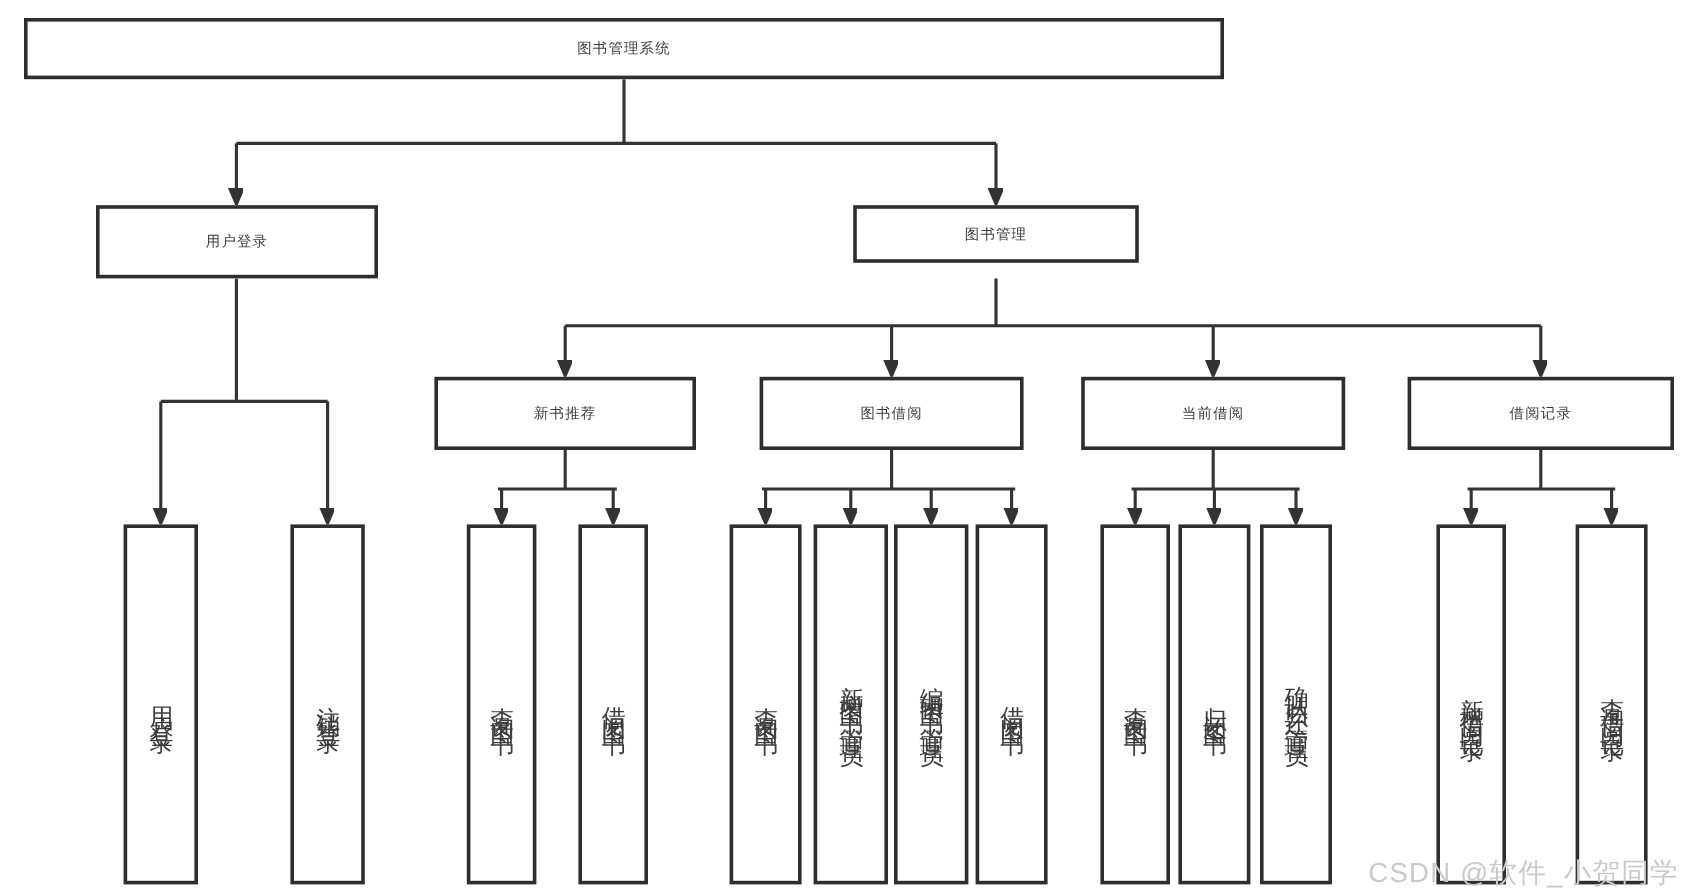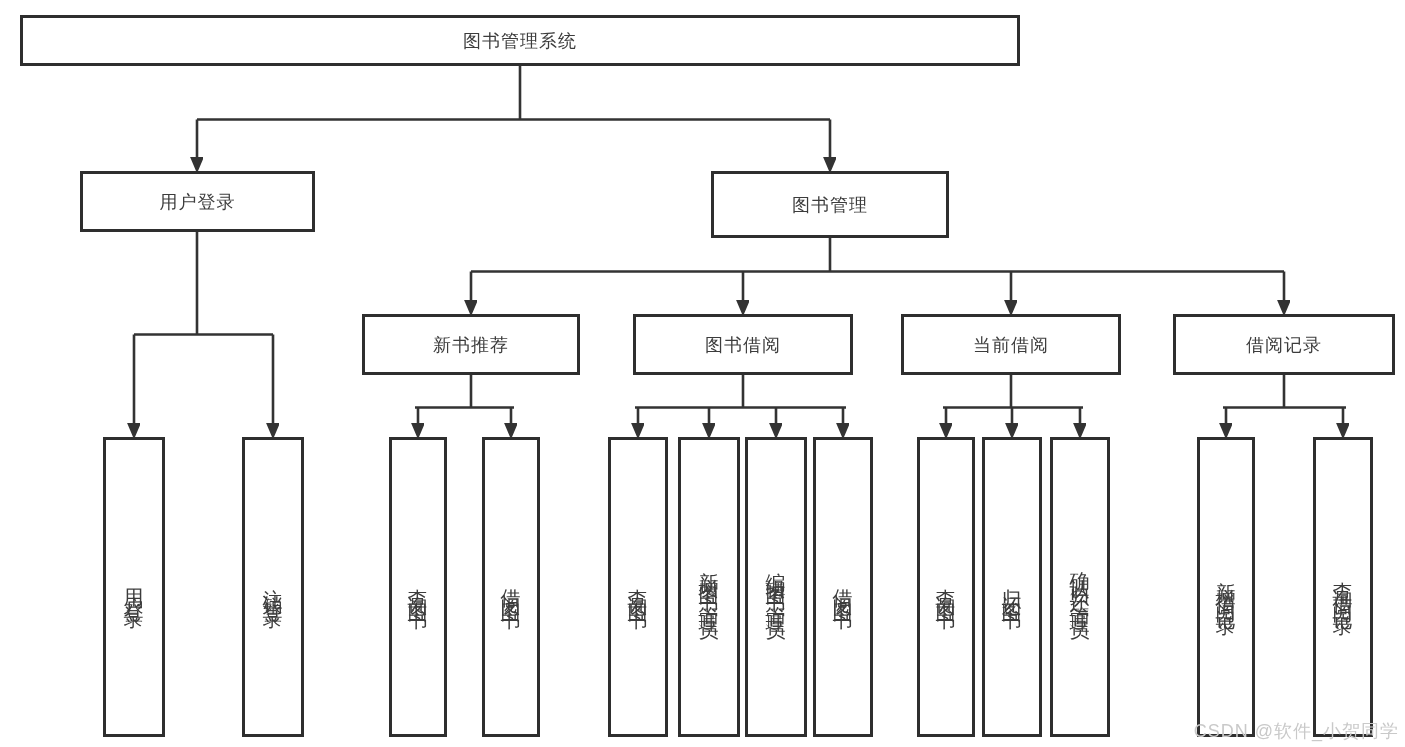--- a/index.html
+++ b/index.html
@@ -21,33 +21,33 @@
   .wires path,.wires line{stroke:var(--line);stroke-width:2.6;fill:none;}
   .wires .arrowhead{fill:var(--line);}
   .box{
     position:absolute;
     background:#ffffff;
     border:3px solid var(--border);
     color:var(--text);
     display:flex;align-items:center;justify-content:center;
     text-align:center;
   }
-  .box.h{font-size:18px;letter-spacing:1px;}
+  .box.h{font-size:12px;letter-spacing:1px;}
   .box.v{
     writing-mode:vertical-rl;
     text-orientation:mixed;
     font-size:20px;
     letter-spacing:7px;
     line-height:1;
     padding:6px 0;
   }
   .watermark{
     position:absolute;
     right:6px;bottom:4px;
-    font-size:18px;
+    font-size:23px;
     color:var(--watermark);
     letter-spacing:1px;
     z-index:5;
     pointer-events:none;
   }
 </style>
 </head>
 <body>
 
 <div class="stage">
@@ -89,21 +89,21 @@
     <line x1="1080" y1="407.5" x2="1080" y2="435" marker-end="url(#arrow)"></line>
 
     <path d="M1284,375 V407.5 M1223,407.5 H1346"></path>
     <line x1="1226" y1="407.5" x2="1226" y2="435" marker-end="url(#arrow)"></line>
     <line x1="1343" y1="407.5" x2="1343" y2="435" marker-end="url(#arrow)"></line>
   </svg>
 
   <div class="box h" style="left:20px;top:15px;width:1000px;height:51px">图书管理系统</div>
 
   <div class="box h" style="left:80px;top:171px;width:235px;height:61px">用户登录</div>
-  <div class="box h" style="left:711px;top:171px;width:238px;height:67px">图书管理</div>
+  <div class="box h" style="left:711px;top:171px;width:238px;height:48px">图书管理</div>
 
   <div class="box h" style="left:633px;top:314px;width:220px;height:61px">图书借阅</div>
   <div class="box h" style="left:362px;top:314px;width:218px;height:61px">新书推荐</div>
   <div class="box h" style="left:901px;top:314px;width:220px;height:61px">当前借阅</div>
   <div class="box h" style="left:1173px;top:314px;width:222px;height:61px">借阅记录</div>
 
   <div class="box v" style="left:103px;top:437px;width:62px;height:300px">用户登录</div>
   <div class="box v" style="left:242px;top:437px;width:62px;height:300px">注销登录</div>
 
   <div class="box v" style="left:389px;top:437px;width:58px;height:300px">查询图书</div>

